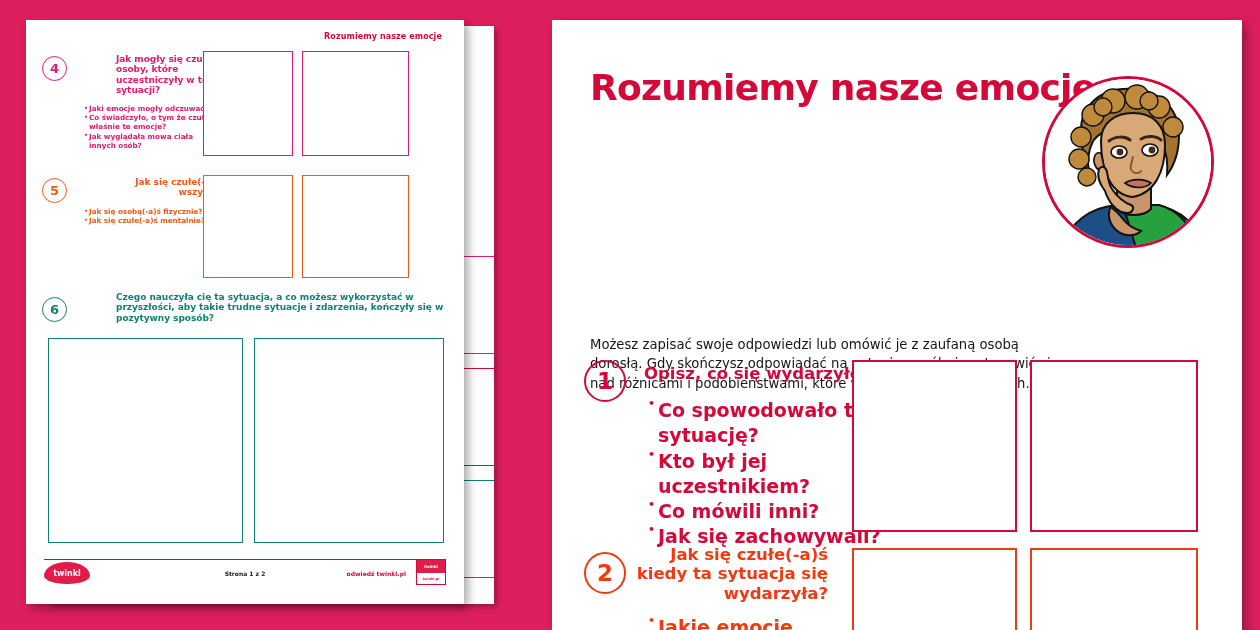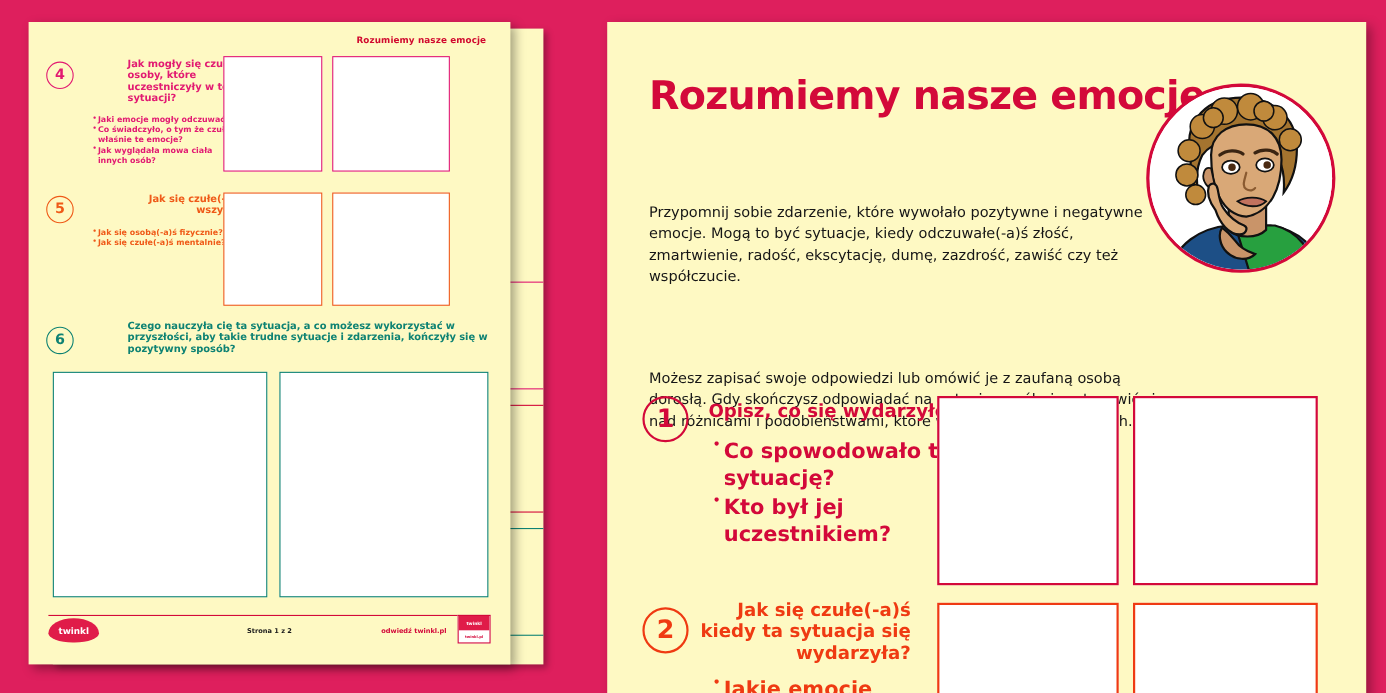--- a/index.html
+++ b/index.html
@@ -9,21 +9,21 @@
     height: 630px;
     overflow: hidden;
     background: #de1f5d;
     font-family: "DejaVu Sans", sans-serif;
     position: relative;
   }
 
   
   .page {
     position: absolute;
-    background: #fef9c3;
+    background: #ffffff;
     overflow: hidden;
   }
 
   
   #page-left-back {
     left: 36px;  top: 30px;
     width: 434px; height: 568px;
     box-shadow: 2px 2px 5px rgba(0,0,0,.30);
   }
   
@@ -251,21 +251,20 @@
   <div class="lp-badge">
     <div class="b-top">twinkl</div>
     <div class="b-bot">twinkl.pl</div>
   </div>
 </div>
 
 <div class="page" id="page-right">
 
   <div class="rp-title">Rozumiemy nasze emocje</div>
 
-  <div class="rp-para" style="top:164px;">Przypomnij sobie zdarzenie, które wywołało pozytywne i negatywne emocje. Mogą to być sytuacje, kiedy odczuwałe(-a)ś złość, zmartwienie, radość, ekscytację, dumę, zazdrość, zawiść czy też współczucie.</div>
   <div class="rp-para" style="top:315px;">Możesz zapisać swoje odpowiedzi lub omówić je z zaufaną osobą dorosłą. Gdy skończysz odpowiadać na pytania, spróbuj zastanowić się nad różnicami i podobieństwami, które widzisz w obu zdarzeniach.</div>
 
   <div class="rp-portrait">
     <svg viewBox="0 0 172 172" width="172" height="172" aria-hidden="true">
       <rect x="0" y="0" width="172" height="172" fill="#ffffff"></rect>
 
       <path d="M18 172 C22 142 48 128 72 126 L110 126 C136 130 154 146 158 172 Z" fill="#1d4f86" stroke="#111" stroke-width="2"></path>
       <path d="M78 126 L114 126 C134 131 148 148 153 172 L92 172 Z" fill="#27a03f" stroke="#111" stroke-width="2"></path>
 
       <path d="M72 104 L72 130 C80 138 98 138 106 130 L106 104 Z" fill="#c99469" stroke="#111" stroke-width="2"></path>
@@ -306,20 +305,22 @@
       <path d="M66 128 C62 134 64 144 70 150 C78 158 90 158 96 152 C90 150 82 146 78 140 C74 135 70 131 66 128 Z" fill="#c99469" stroke="#111" stroke-width="2"></path>
     </svg>
   </div>
 
   <div class="c-red">
     <div class="rq-num" style="left:32px; top:340px;">1</div>
     <div class="rq-title" style="left:92px; top:344px; width:230px;">Opisz, co się wydarzyło.</div>
     <ul class="rq-bullets" style="left:96px; top:378px; width:240px;">
       <li>Co spowodowało tę sytuację?</li>
       <li>Kto był jej uczestnikiem?</li>
+      <li>Co mówili inni?</li>
+      <li>Jak się zachowywali?</li>
     </ul>
     <div class="rp-ansbox" style="left:300px; top:340px; width:165px; height:172px;"></div>
     <div class="rp-ansbox" style="left:478px; top:340px; width:168px; height:172px;"></div>
   </div>
 
   <div style="color:#ef3a12;">
     <div class="rq-num" style="left:32px; top:532px;">2</div>
     <div class="rq-title" style="left:76px; top:525px; width:200px;text-align:right;">Jak się czułe(-a)ś kiedy ta sytuacja się wydarzyła?</div>
     <ul class="rq-bullets" style="left:96px; top:595px; width:240px;">
       <li>Jakie emocje poczułe(-a)ś?</li>

